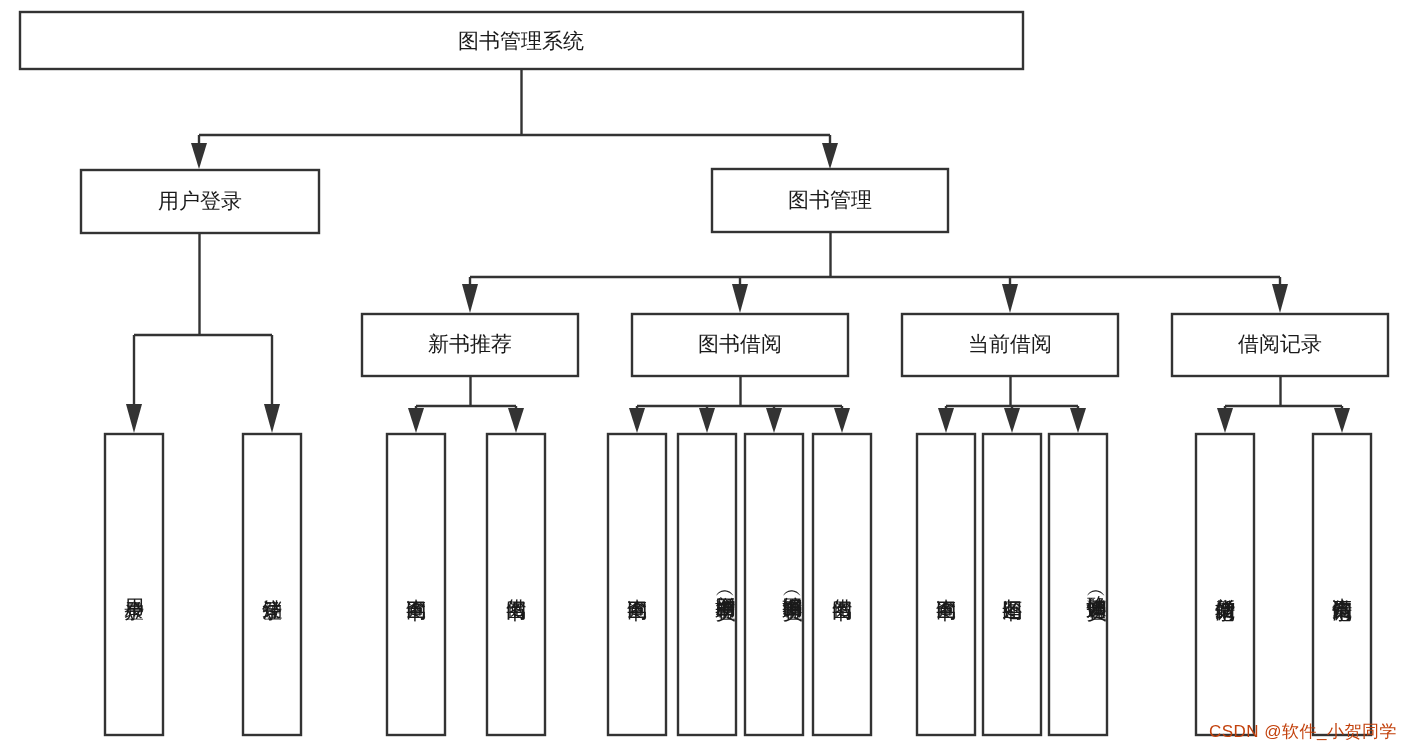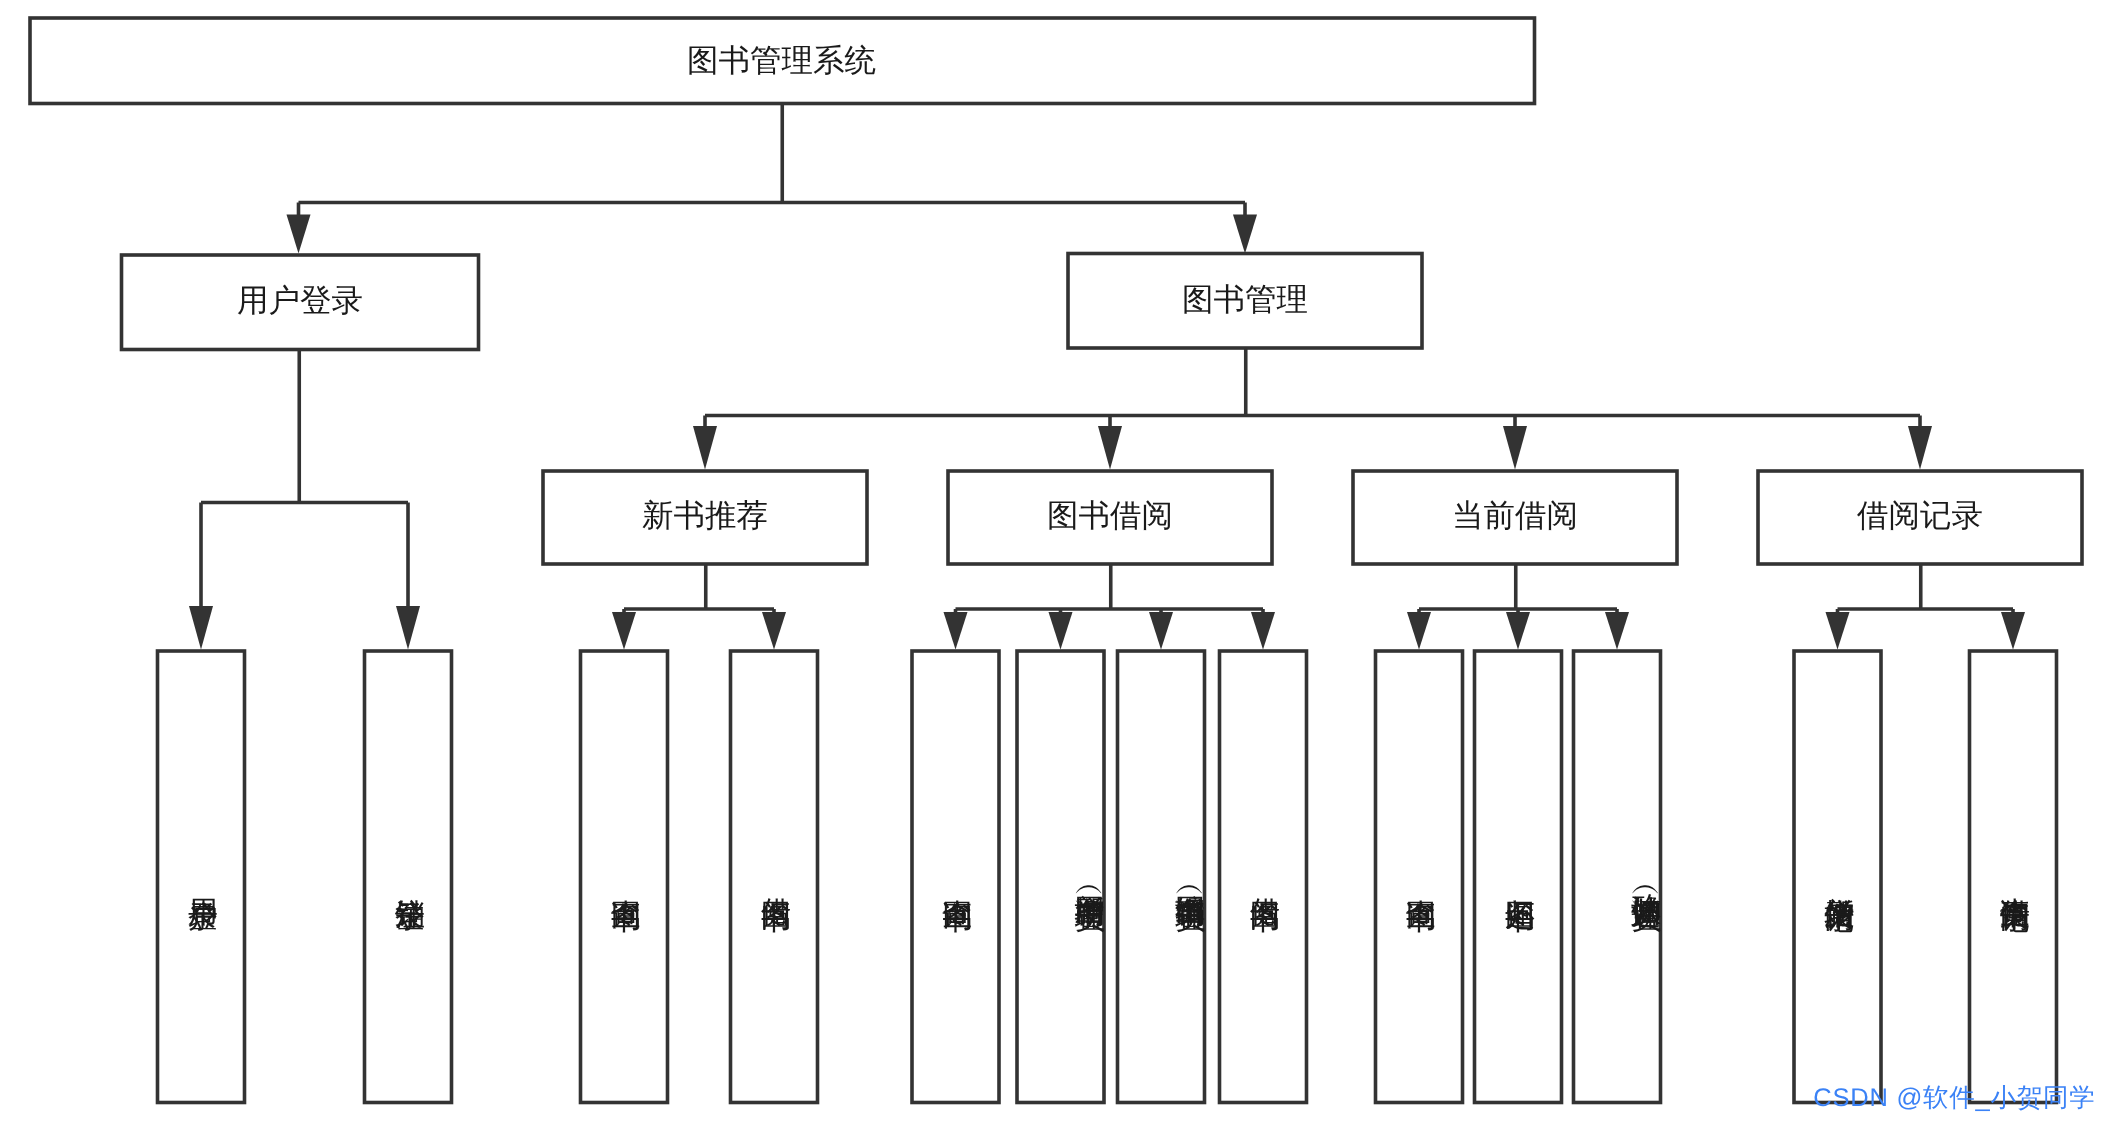--- a/index.html
+++ b/index.html
@@ -63,21 +63,21 @@
     text-align: center;
     white-space: nowrap;
     pointer-events: none;
   }
   .watermark {
     position: absolute;
     right: 8px;
     bottom: 4px;
     font-family: "Liberation Sans", "DejaVu Sans", sans-serif;
     font-size: 17px;
-    color: #3b82f6;
+    color: #c2410c;
     white-space: nowrap;
     letter-spacing: 0.5px;
   }
 </style>
 </head>
 <body>
 
 <div id="diagram-root">
 
   <svg class="diagram-canvas" viewBox="0 0 1405 747">

